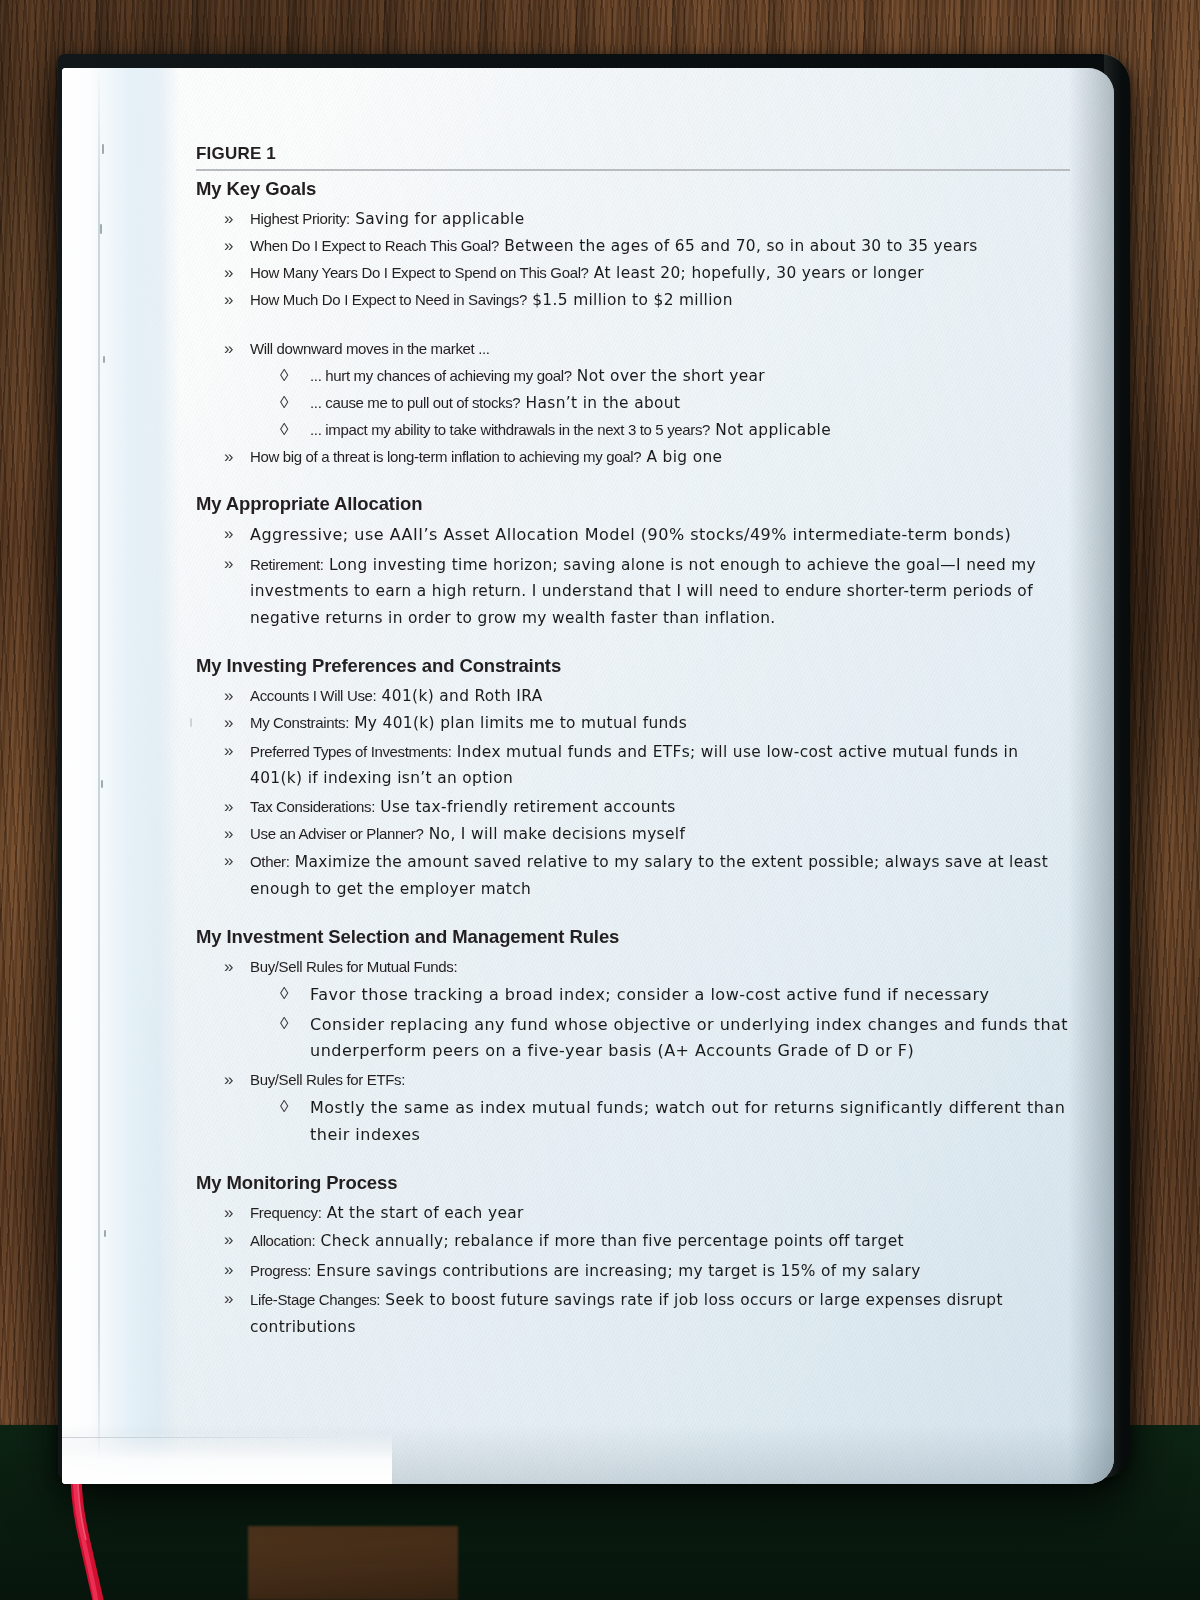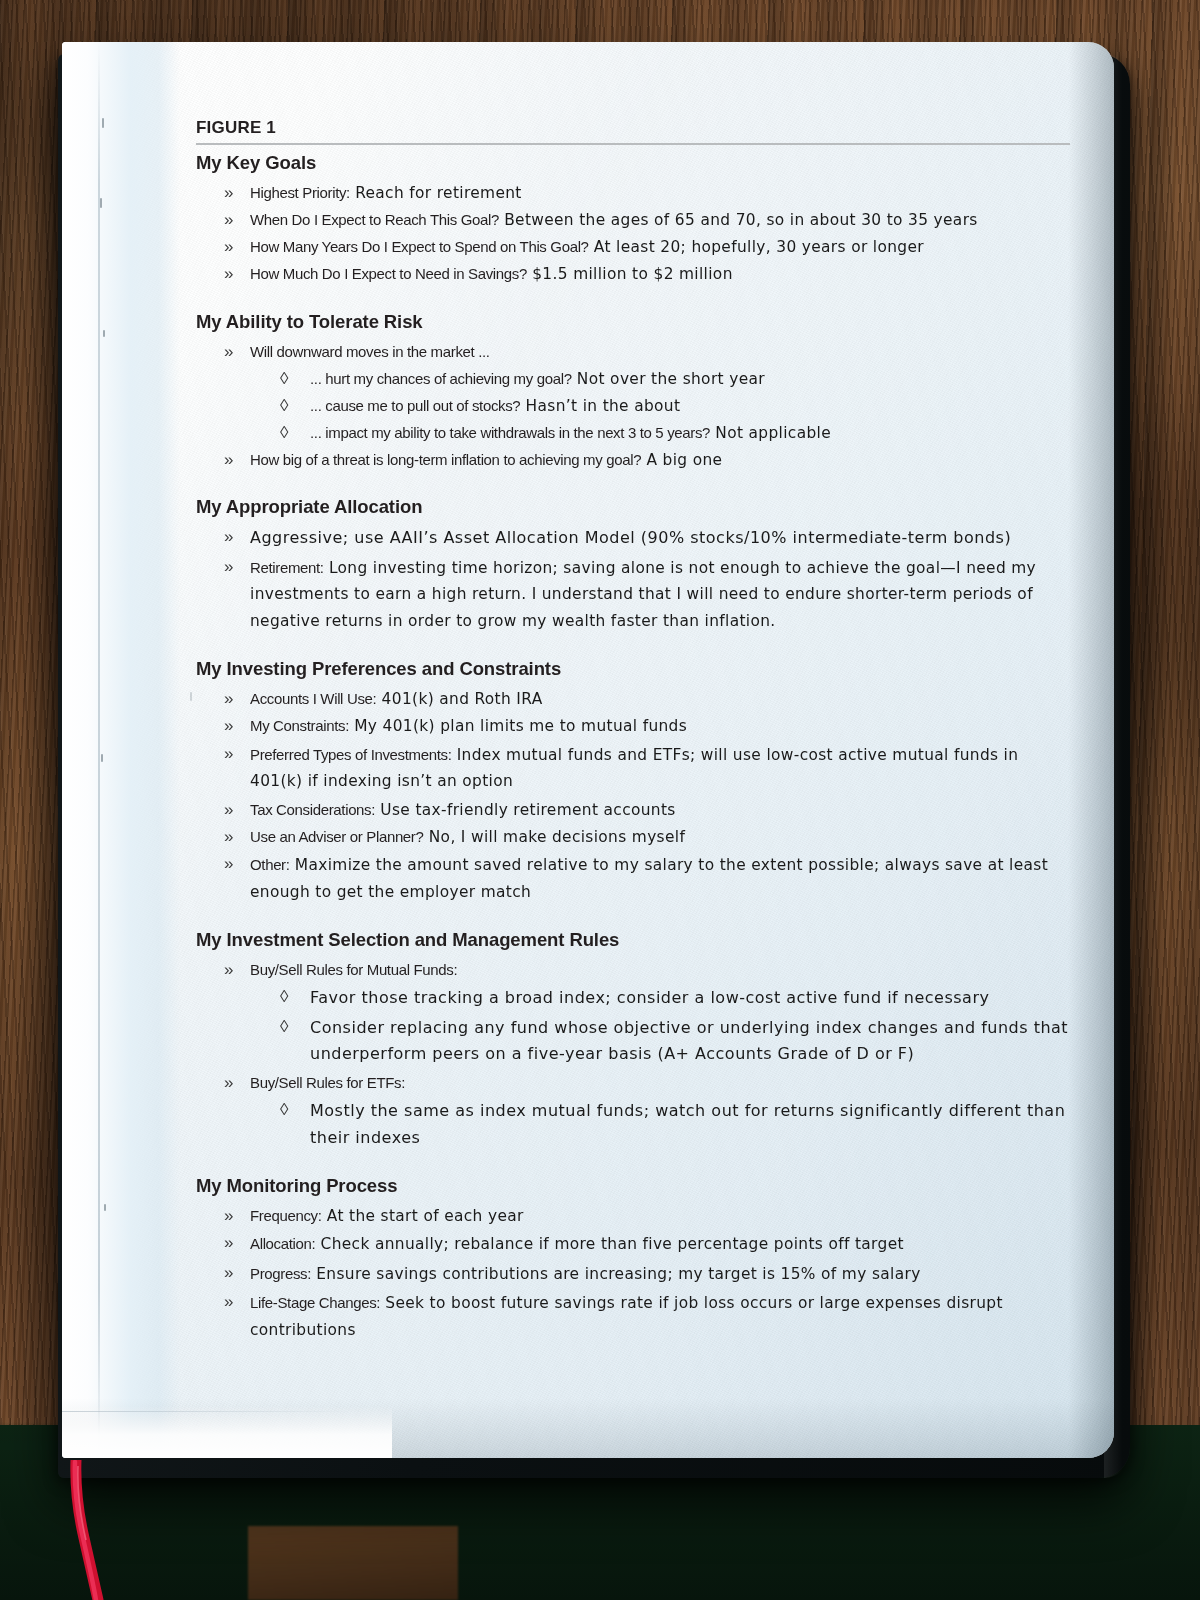--- a/index.html
+++ b/index.html
@@ -62,21 +62,21 @@
   }
   #cover-sheen{
     position:absolute;right:0;top:0;width:26px;height:100%;
     background:linear-gradient(90deg,rgba(255,255,255,.18),rgba(255,255,255,0) 70%);
     border-radius:0 30px 30px 0;
     opacity:.5;
   }
 
   
   #page{
-    position:absolute;left:62px;top:42px;width:1052px;height:1416px;
+    position:absolute;left:62px;top:68px;width:1052px;height:1416px;
     background:
       radial-gradient(ellipse 70% 60% at 78% 30%, #f0f6f9 0%, #eef4f8 40%, #e9f1f6 100%);
     border-radius:4px 26px 26px 4px;
     overflow:hidden;
   }
   
   #page-grain{
     position:absolute;inset:0;
     background:
       repeating-linear-gradient(27deg, rgba(0,0,0,.018) 0 1px, rgba(255,255,255,.02) 1px 2px),
@@ -222,37 +222,36 @@
   <div id="content">
 
     <div class="fig-label">FIGURE 1</div>
     <div class="rule"></div>
 
     <div id="sections-host">
         <div class="section-block">
           <h2 class="section">My Key Goals</h2>
           <div class="row lvl1">
             <span class="bullet">»</span>
-            <span class="text"><span class="printed">Highest Priority:</span><span class="hand"> Reach for retirement</span></span>
+            <span class="text"><span class="printed">Highest Priority:</span><span class="hand"> Saving for applicable</span></span>
           </div>
           <div class="row lvl1">
             <span class="bullet">»</span>
             <span class="text"><span class="printed">When Do I Expect to Reach This Goal?</span><span class="hand"> Between the ages of 65 and 70, so in about 30 to 35 years</span></span>
           </div>
           <div class="row lvl1">
             <span class="bullet">»</span>
             <span class="text"><span class="printed">How Many Years Do I Expect to Spend on This Goal?</span><span class="hand"> At least 20; hopefully, 30 years or longer</span></span>
           </div>
           <div class="row lvl1">
             <span class="bullet">»</span>
             <span class="text"><span class="printed">How Much Do I Expect to Need in Savings?</span><span class="hand"> $1.5 million to $2 million</span></span>
           </div>
         </div>
         <div class="section-block">
-          <h2 class="section">My Ability to Tolerate Risk</h2>
           <div class="row lvl1">
             <span class="bullet">»</span>
             <span class="text"><span class="printed">Will downward moves in the market ...</span></span>
           </div>
           <div class="row lvl2">
             <span class="bullet dia">◊</span>
             <span class="text"><span class="printed">... hurt my chances of achieving my goal?</span><span class="hand"> Not over the short year</span></span>
           </div>
           <div class="row lvl2">
             <span class="bullet dia">◊</span>
@@ -264,21 +263,21 @@
           </div>
           <div class="row lvl1">
             <span class="bullet">»</span>
             <span class="text"><span class="printed">How big of a threat is long-term inflation to achieving my goal?</span><span class="hand"> A big one</span></span>
           </div>
         </div>
         <div class="section-block">
           <h2 class="section">My Appropriate Allocation</h2>
           <div class="row lvl1 tall">
             <span class="bullet">»</span>
-            <span class="text"><span class="hand-only">Aggressive; use AAII’s Asset Allocation Model (90% stocks/10% intermediate-term bonds)</span></span>
+            <span class="text"><span class="hand-only">Aggressive; use AAII’s Asset Allocation Model (90% stocks/49% intermediate-term bonds)</span></span>
           </div>
           <div class="row lvl1 tall">
             <span class="bullet">»</span>
             <span class="text"><span class="printed">Retirement:</span><span class="hand"> Long investing time horizon; saving alone is not enough to achieve the goal—I need my investments to earn a high return. I understand that I will need to endure shorter-term periods of negative returns in order to grow my wealth faster than inflation.</span></span>
           </div>
         </div>
         <div class="section-block">
           <h2 class="section">My Investing Preferences and Constraints</h2>
           <div class="row lvl1">
             <span class="bullet">»</span>

